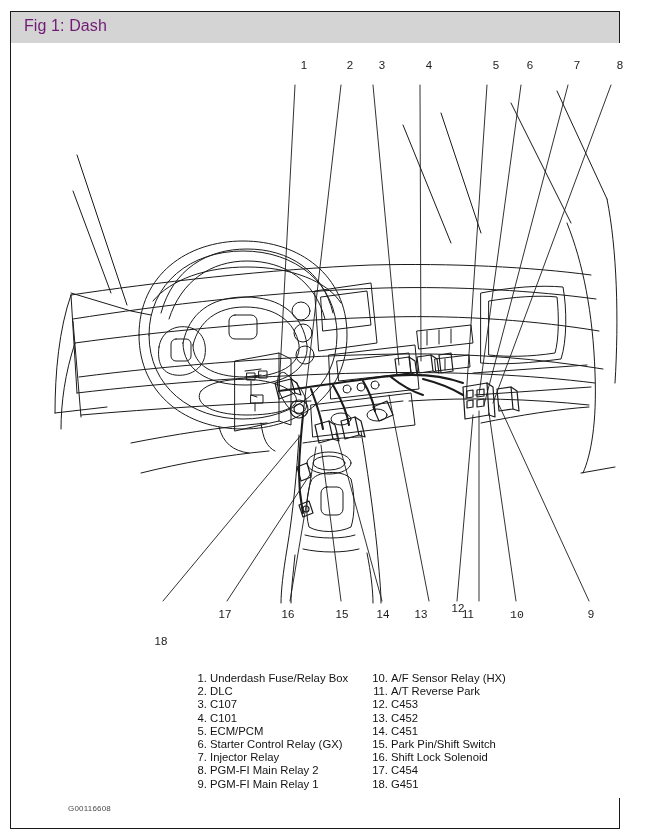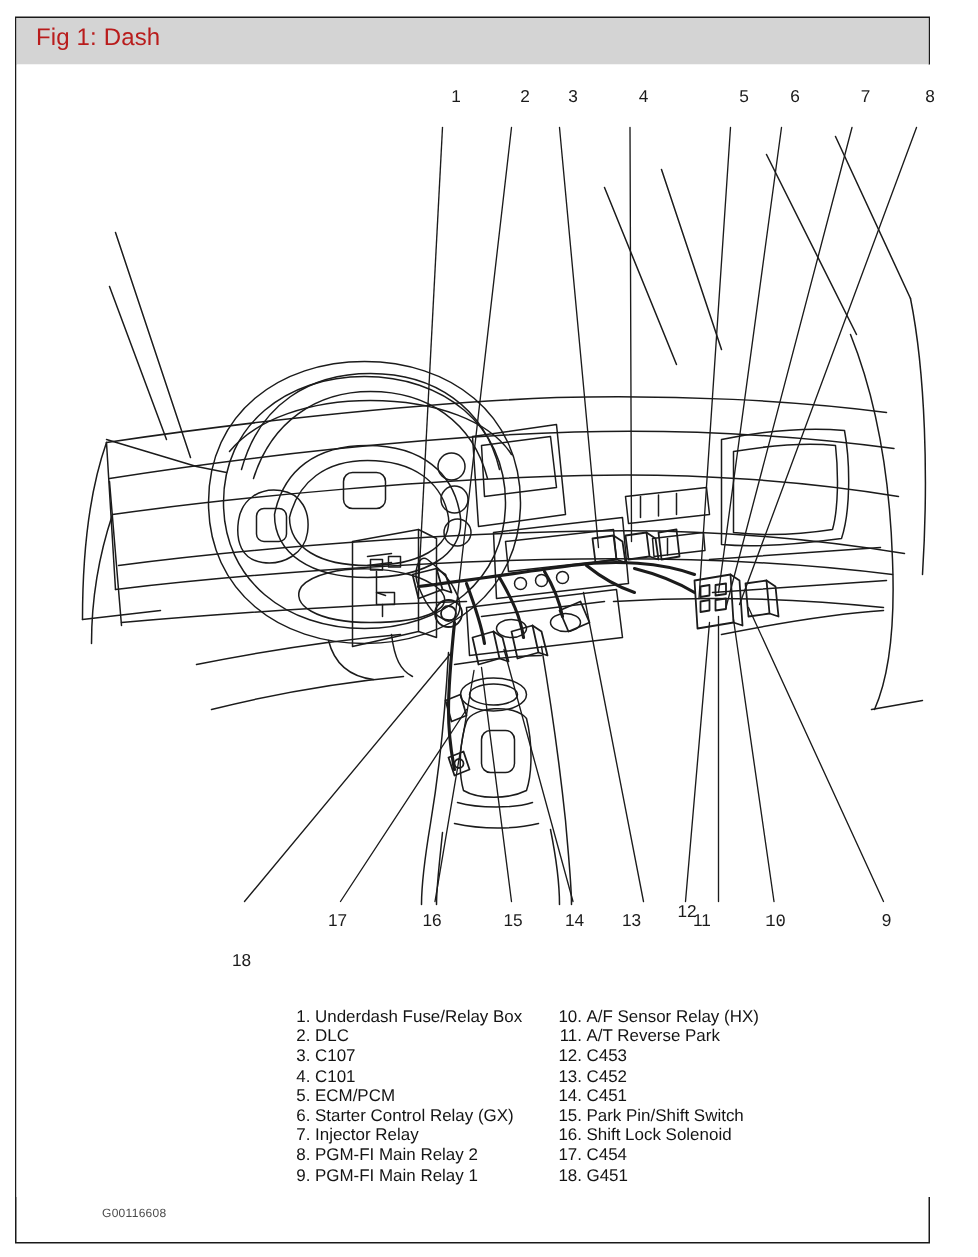--- a/index.html
+++ b/index.html
@@ -44,21 +44,21 @@
     width: 100%;
     height: 31px;
     background: #d4d4d4;
     box-sizing: border-box;
   }
   .titlebar-text {
     position: absolute;
     left: 13px;
     top: 5px;
     font-size: 16px;
-    color: #b91c1c;
+    color: #701a75;
     font-family: "Liberation Sans", sans-serif;
     letter-spacing: 0.1px;
     white-space: nowrap;
   }
 
   
   .figure {
     position: absolute;
     left: 0;
     top: 31px;

